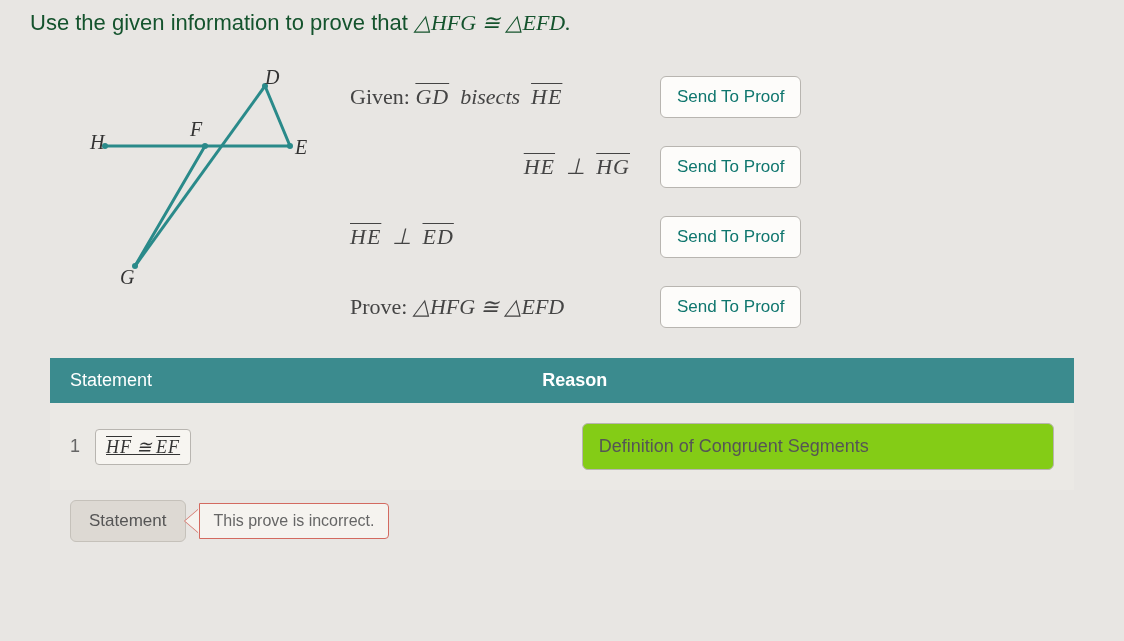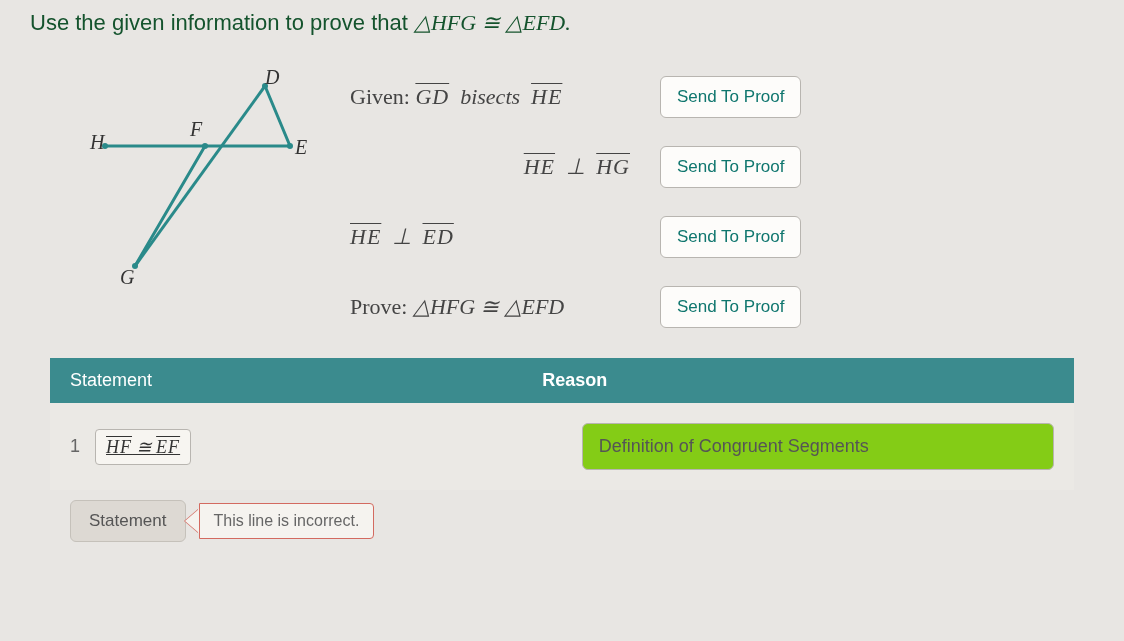--- a/index.html
+++ b/index.html
@@ -181,16 +181,16 @@
     <div class="row-num">1</div>
     <div class="stmt-box">
       <span><span class="overline">HF</span> ≅ <span class="overline">EF</span></span>
     </div>
     <div class="reason-box">Definition of Congruent Segments</div>
   </div>
   <div class="validate-row">
     <button class="validate-btn">Statement</button>
     <div class="error-tag">
       <div class="error-arrow"></div>
-      <div class="error-box">This line is incorrect.</div>
+      <div class="error-box">This prove is incorrect.</div>
     </div>
   </div>
 </div>
 
 </body></html>

